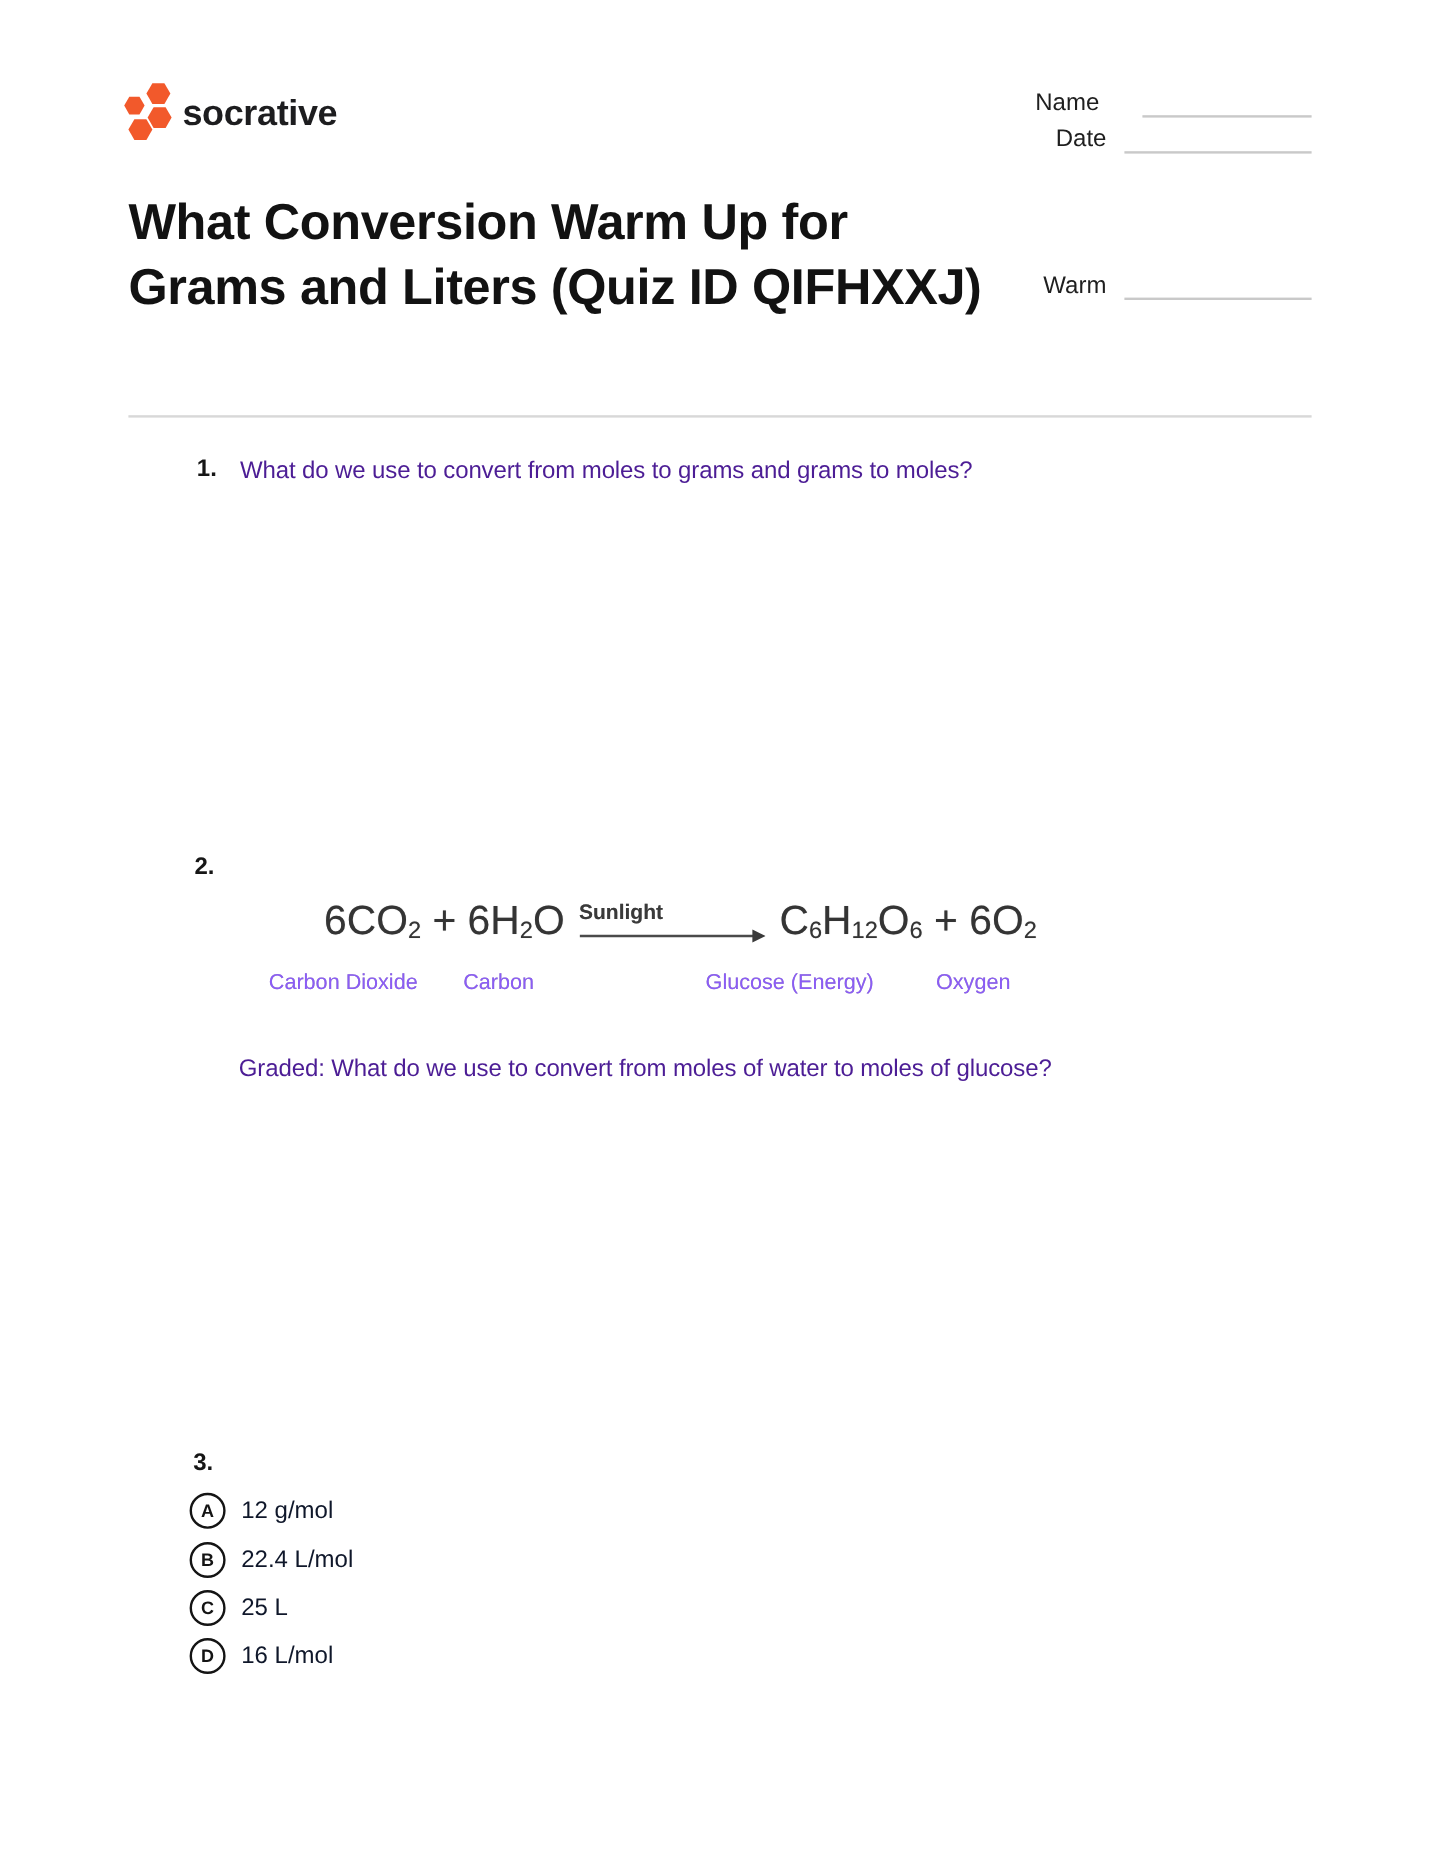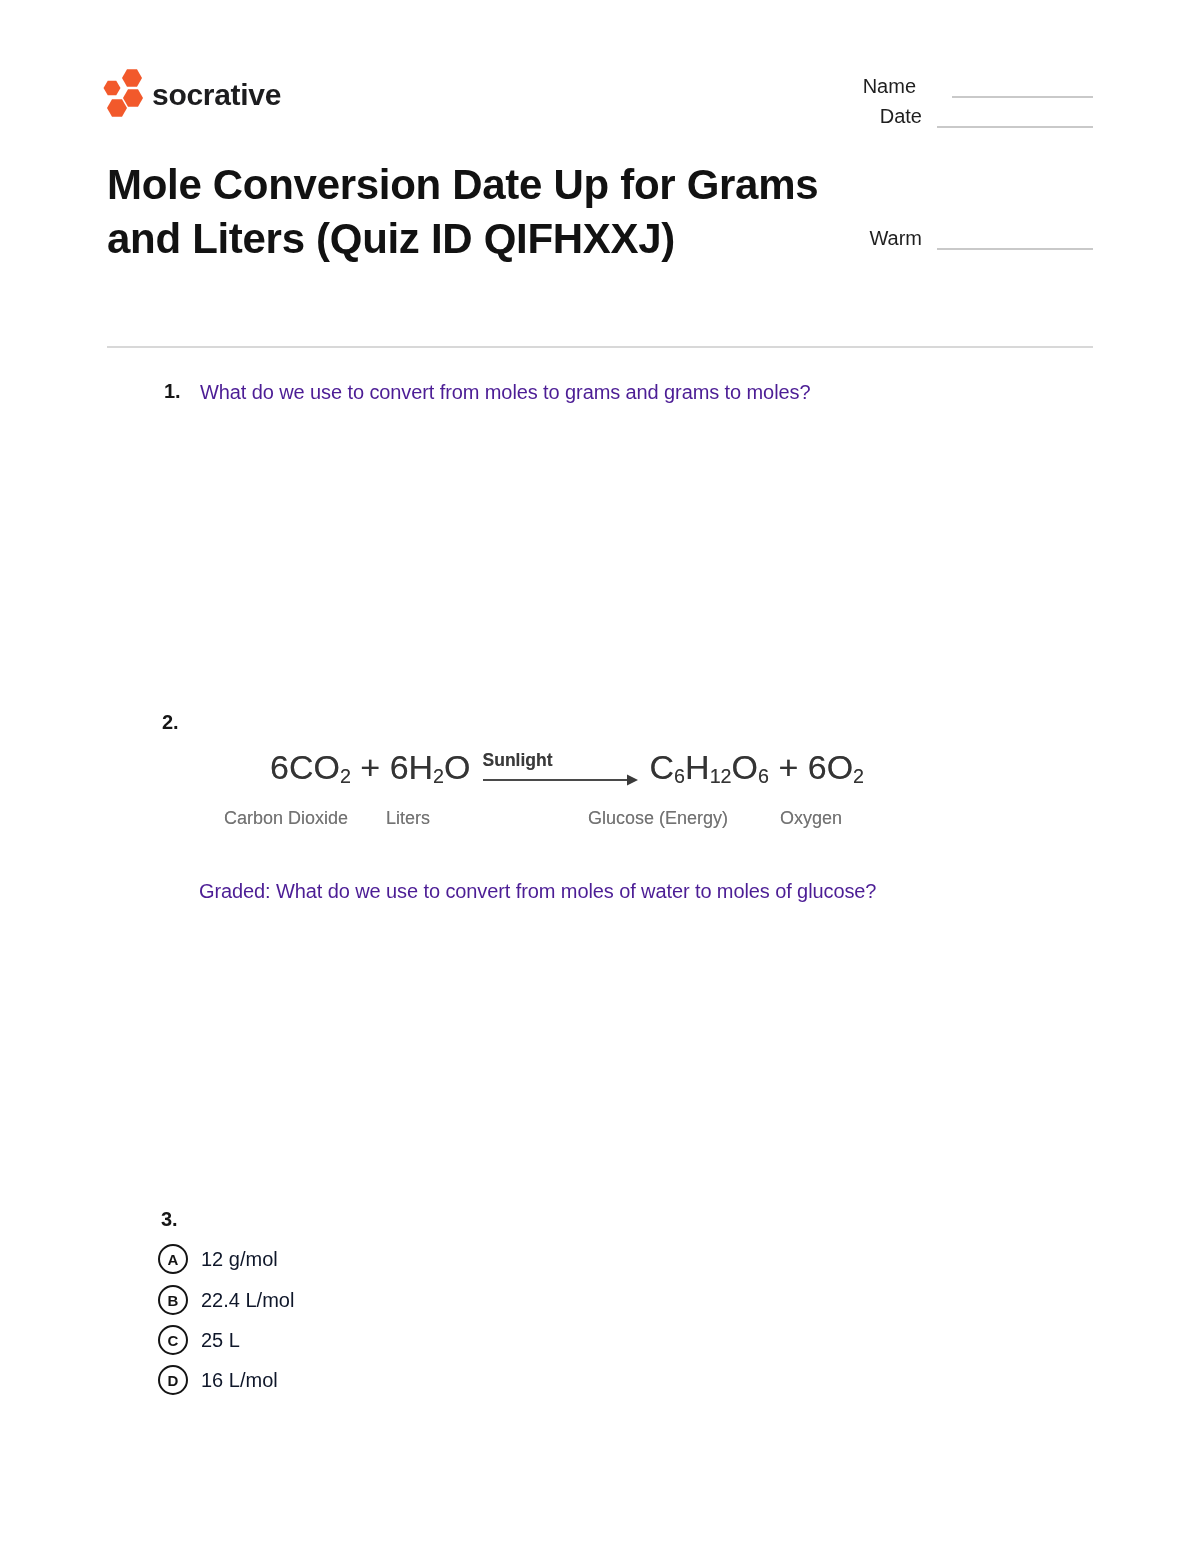--- a/index.html
+++ b/index.html
@@ -78,21 +78,21 @@
   .eq-arrow-wrap {
     display: flex; flex-direction: column; align-items: flex-start;
     margin: 0 12px; padding-top: 2px;
   }
   .eq-arrow-label {
     font-size: 17.5px; font-weight: 600; color: #3a3a3a;
     margin-bottom: 2px; text-shadow: 0 0 0.5px rgba(70,70,70,0.5);
   }
   .eq-label {
     position: absolute; top: 808px;
-    font-size: 18px; color: #737373;
+    font-size: 18px; color: #8b5cf6;
     text-shadow: 0 0 0.5px rgba(70,70,70,0.45);
     white-space: nowrap;
   }
   .lbl-co2     { left: 224px; }
   .lbl-water   { left: 386px; }
   .lbl-glucose { left: 588px; }
   .lbl-oxygen  { left: 780px; }
   
   .option-row {
     position: absolute; left: 158px;
@@ -127,21 +127,21 @@
 
   <div class="field-row row-name">
     <span class="field-label">Name</span>
     <span class="field-line"></span>
   </div>
   <div class="field-row row-date">
     <span class="field-label">Date</span>
     <span class="field-line"></span>
   </div>
 
-  <h1 class="quiz-title">Mole Conversion Date Up for Grams and Liters (Quiz ID QIFHXXJ)</h1>
+  <h1 class="quiz-title">What Conversion Warm Up for Grams and Liters (Quiz ID QIFHXXJ)</h1>
 
   <div class="field-row row-score">
     <span class="field-label">Warm</span>
     <span class="field-line"></span>
   </div>
 
   <div class="divider"></div>
 
   <div class="q-number q1-num">1.</div>
   <div class="q-text q1-text">What do we use to convert from moles to grams and grams to moles?</div>
@@ -154,21 +154,21 @@
       <span class="eq-arrow-label">Sunlight</span>
       <svg width="155" height="14" viewBox="0 0 155 14">
         <line x1="0" y1="7" x2="145" y2="7" stroke="#4a4a4a" stroke-width="2"></line>
         <polygon points="144,1.5 155,7 144,12.5" fill="#3a3a3a"></polygon>
       </svg>
     </span>
     <span><span>C</span><sub>6</sub><span>H</span><sub>12</sub><span>O</span><sub>6</sub><span> + 6O</span><sub>2</sub></span>
   </div>
 
   <span class="eq-label lbl-co2">Carbon Dioxide</span>
-  <span class="eq-label lbl-water">Liters</span>
+  <span class="eq-label lbl-water">Carbon</span>
   <span class="eq-label lbl-glucose">Glucose (Energy)</span>
   <span class="eq-label lbl-oxygen">Oxygen</span>
 
   <div class="q-text graded-text">Graded: What do we use to convert from moles of water to moles of glucose?</div>
 
   <div class="q-number q3-num">3.</div>
 
   <div class="option-row opt-a">
     <span class="option-circle">A</span>
     <span class="option-text">12 g/mol</span>

